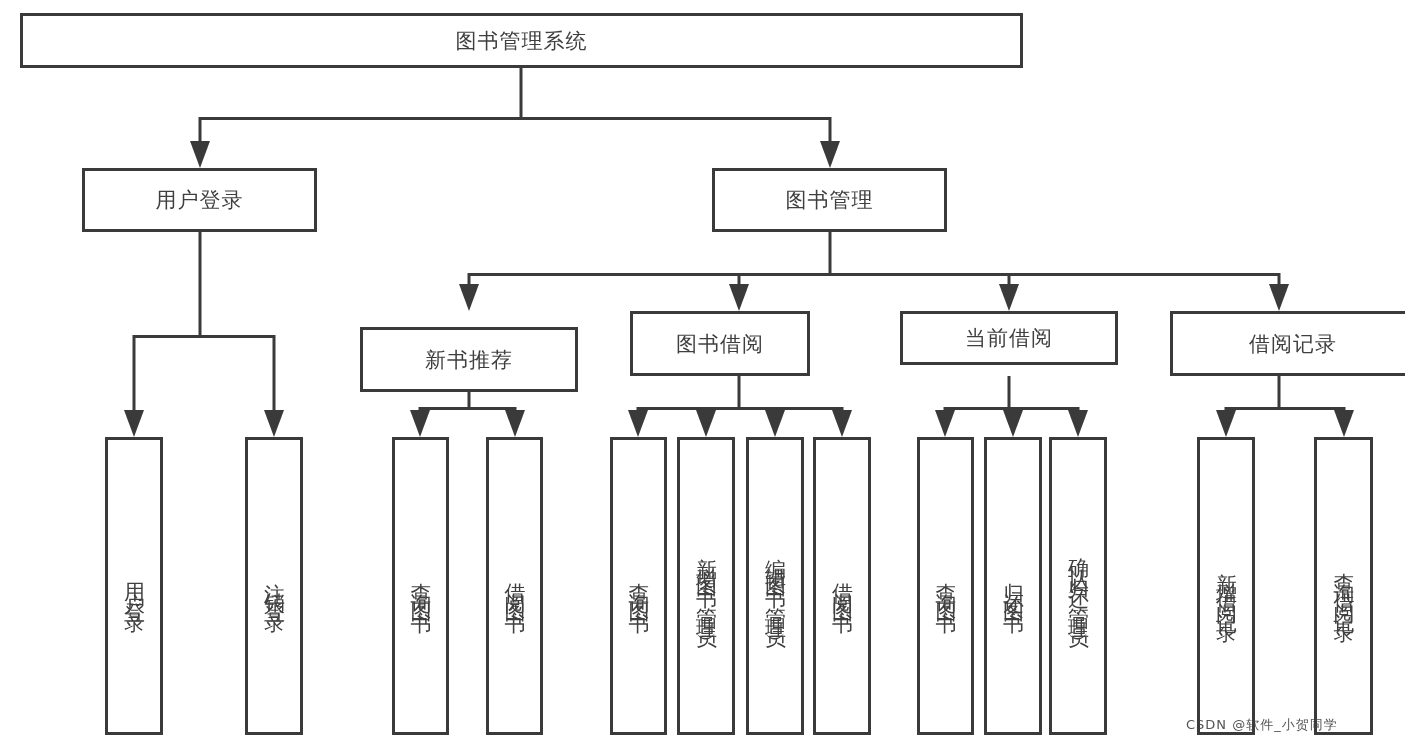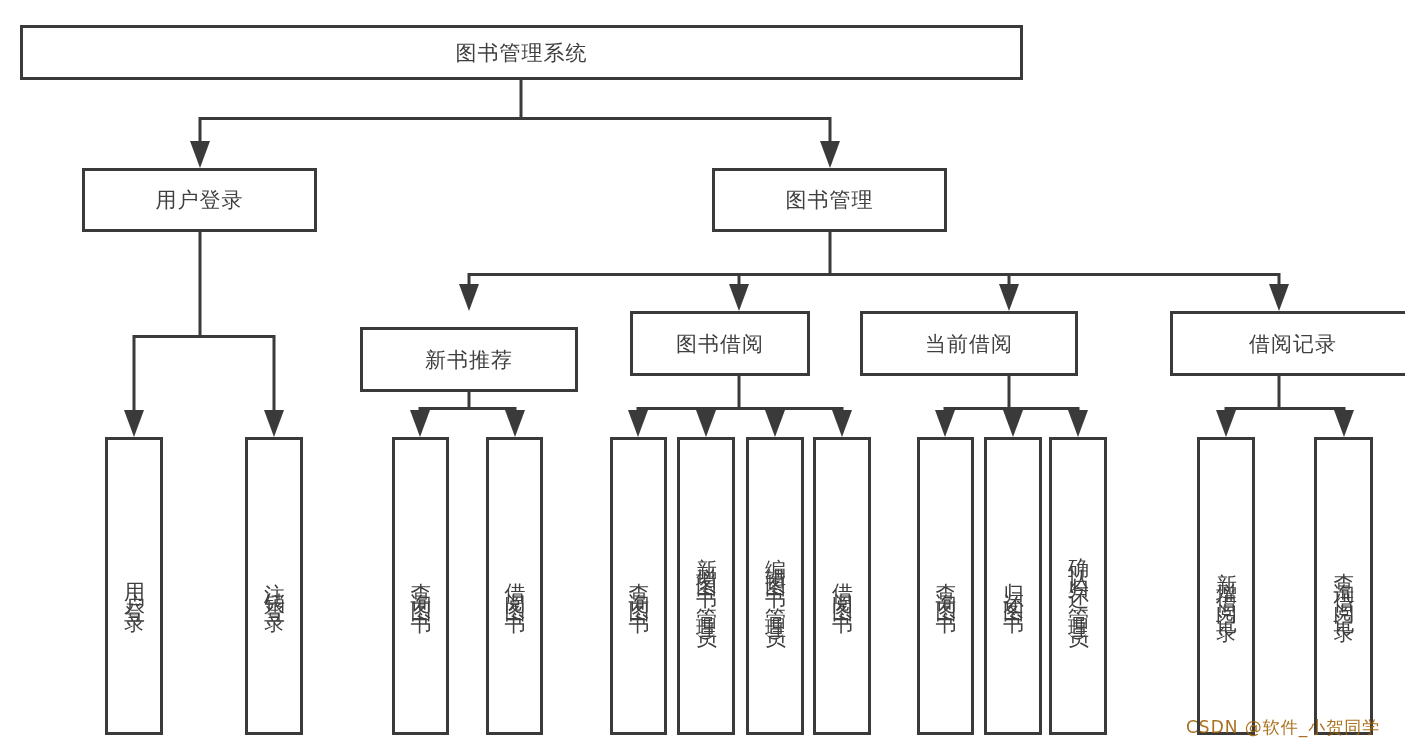--- a/index.html
+++ b/index.html
@@ -16,21 +16,21 @@
   }
   .node-h{font-size:21px;letter-spacing:1px;}
   .node-v{
     font-size:21px;
     writing-mode:vertical-rl;text-orientation:mixed;
     letter-spacing:10px;
     line-height:1;
   }
   .watermark{
     position:absolute;z-index:5;
-    font-size:17px;color:#a16207;opacity:.9;
+    font-size:13px;color:#404040;opacity:.9;
     white-space:nowrap;letter-spacing:1px;
   }
 </style>
 </head>
 <body>
 
 <div id="canvas">
 
   <svg id="wires" width="1405" height="747" viewBox="0 0 1405 747">
     <g stroke="#3a3a3a" stroke-width="3" fill="none">
@@ -77,28 +77,28 @@
       <polygon points="765,410 785,410 775,437"></polygon>
       <polygon points="832,410 852,410 842,437"></polygon>
       <polygon points="935,410 955,410 945,437"></polygon>
       <polygon points="1003,410 1023,410 1013,437"></polygon>
       <polygon points="1068,410 1088,410 1078,437"></polygon>
       <polygon points="1216,410 1236,410 1226,437"></polygon>
       <polygon points="1334,410 1354,410 1344,437"></polygon>
     </g>
   </svg>
 
-  <div class="node node-h" style="left:20px;top:13px;width:1003px;height:55px;margin-top:12px;">图书管理系统</div>
+  <div class="node node-h" style="left:20px;top:13px;width:1003px;height:55px;">图书管理系统</div>
 
   <div class="node node-h" style="left:82px;top:168px;width:235px;height:64px;">用户登录</div>
   <div class="node node-h" style="left:712px;top:168px;width:235px;height:64px;">图书管理</div>
 
   <div class="node node-h" style="left:360px;top:311px;width:218px;height:65px;margin-top:16px;">新书推荐</div>
   <div class="node node-h" style="left:630px;top:311px;width:180px;height:65px;">图书借阅</div>
-  <div class="node node-h" style="left:860px;top:311px;width:218px;height:65px;">当前借阅</div>
+  <div class="node node-h" style="left:900px;top:311px;width:218px;height:54px;">当前借阅</div>
   <div class="node node-h" style="left:1170px;top:311px;width:246px;height:65px;">借阅记录</div>
 
   <div class="node node-v" style="left:105px;top:437px;width:58px;height:298px;">用户登录</div>
   <div class="node node-v" style="left:245px;top:437px;width:58px;height:298px;">注销登录</div>
 
   <div class="node node-v" style="left:392px;top:437px;width:57px;height:298px;">查询图书</div>
   <div class="node node-v" style="left:486px;top:437px;width:57px;height:298px;">借阅图书</div>
 
   <div class="node node-v" style="left:610px;top:437px;width:57px;height:298px;">查询图书</div>
   <div class="node node-v" style="left:677px;top:437px;width:58px;height:298px;">新增图书（管理员）</div>

